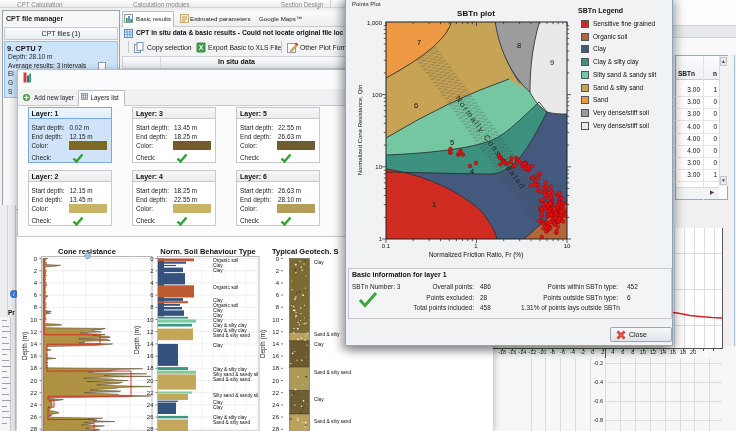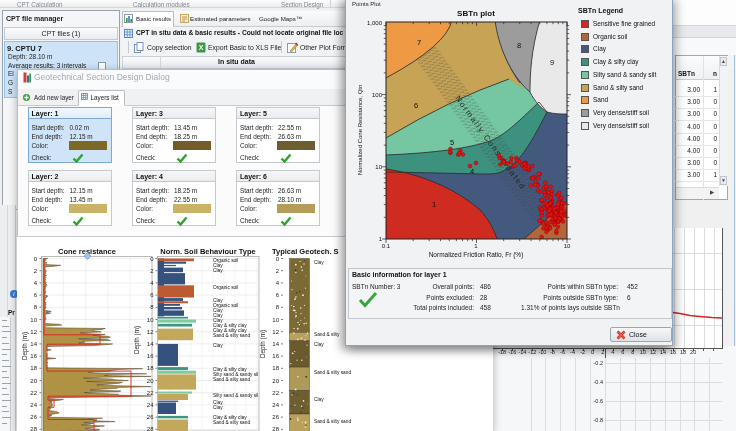--- a/index.html
+++ b/index.html
@@ -222,21 +222,20 @@
     <div class="abs" style="left:2px;top:416.9px;width:9px;height:1px;background:#9aa2aa;"></div>
     <div class="abs" style="left:2px;top:422.6px;width:5px;height:1px;background:#9aa2aa;"></div>
 
 <div class="abs" style="left:17px;top:69px;width:476px;height:362px;background:#f5f6f7;border:1px solid #b4bec8;box-shadow:0 2px 8px rgba(0,0,0,0.3);"></div>
 <div class="abs" style="left:18px;top:70px;width:474px;height:19px;background:#fafbfc;"></div>
 <svg class="abs" style="left:23px;top:72px;" width="8" height="11">
       <rect x="0.5" y="0.5" width="3" height="10" fill="#d04038"></rect>
       <rect x="4" y="3.5" width="2" height="7" fill="#3a68b0"></rect>
       <rect x="6.2" y="1.5" width="1.8" height="9" fill="#38a048"></rect>
     </svg>
-<div class="abs" style="left:34px;top:72px;font-size:8.5px;color:#a4aab1;">Geotechnical Section Design Dialog</div>
 <div class="abs" style="left:18px;top:89px;width:474px;height:17px;background:#f0f1f3;border-bottom:1px solid #c6cbd1;"></div>
 <svg class="abs" style="left:23px;top:93.5px;" width="7" height="7">
       <circle cx="3.5" cy="3.5" r="3.3" fill="#4aa84a" stroke="#2e7e2e" stroke-width="0.5"></circle>
       <rect x="1.4" y="2.9" width="4.2" height="1.2" fill="#fff"></rect>
       <rect x="2.9" y="1.4" width="1.2" height="4.2" fill="#fff"></rect>
     </svg>
 <div class="abs" style="left:34px;top:93.5px;font-size:6.3px;color:#1a1a1a;">Add new layer</div>
 <div class="abs" style="left:78px;top:90px;width:47px;height:16px;background:#fff;border:1px solid #b9bec5;border-bottom:1px solid #fff;border-radius:2px 2px 0 0;"></div>
 <svg class="abs" style="left:81px;top:93px;" width="7" height="7">
       <rect x="0.5" y="0.5" width="6" height="6" fill="#dcebfa" stroke="#5a88c8" stroke-width="0.8"></rect>

